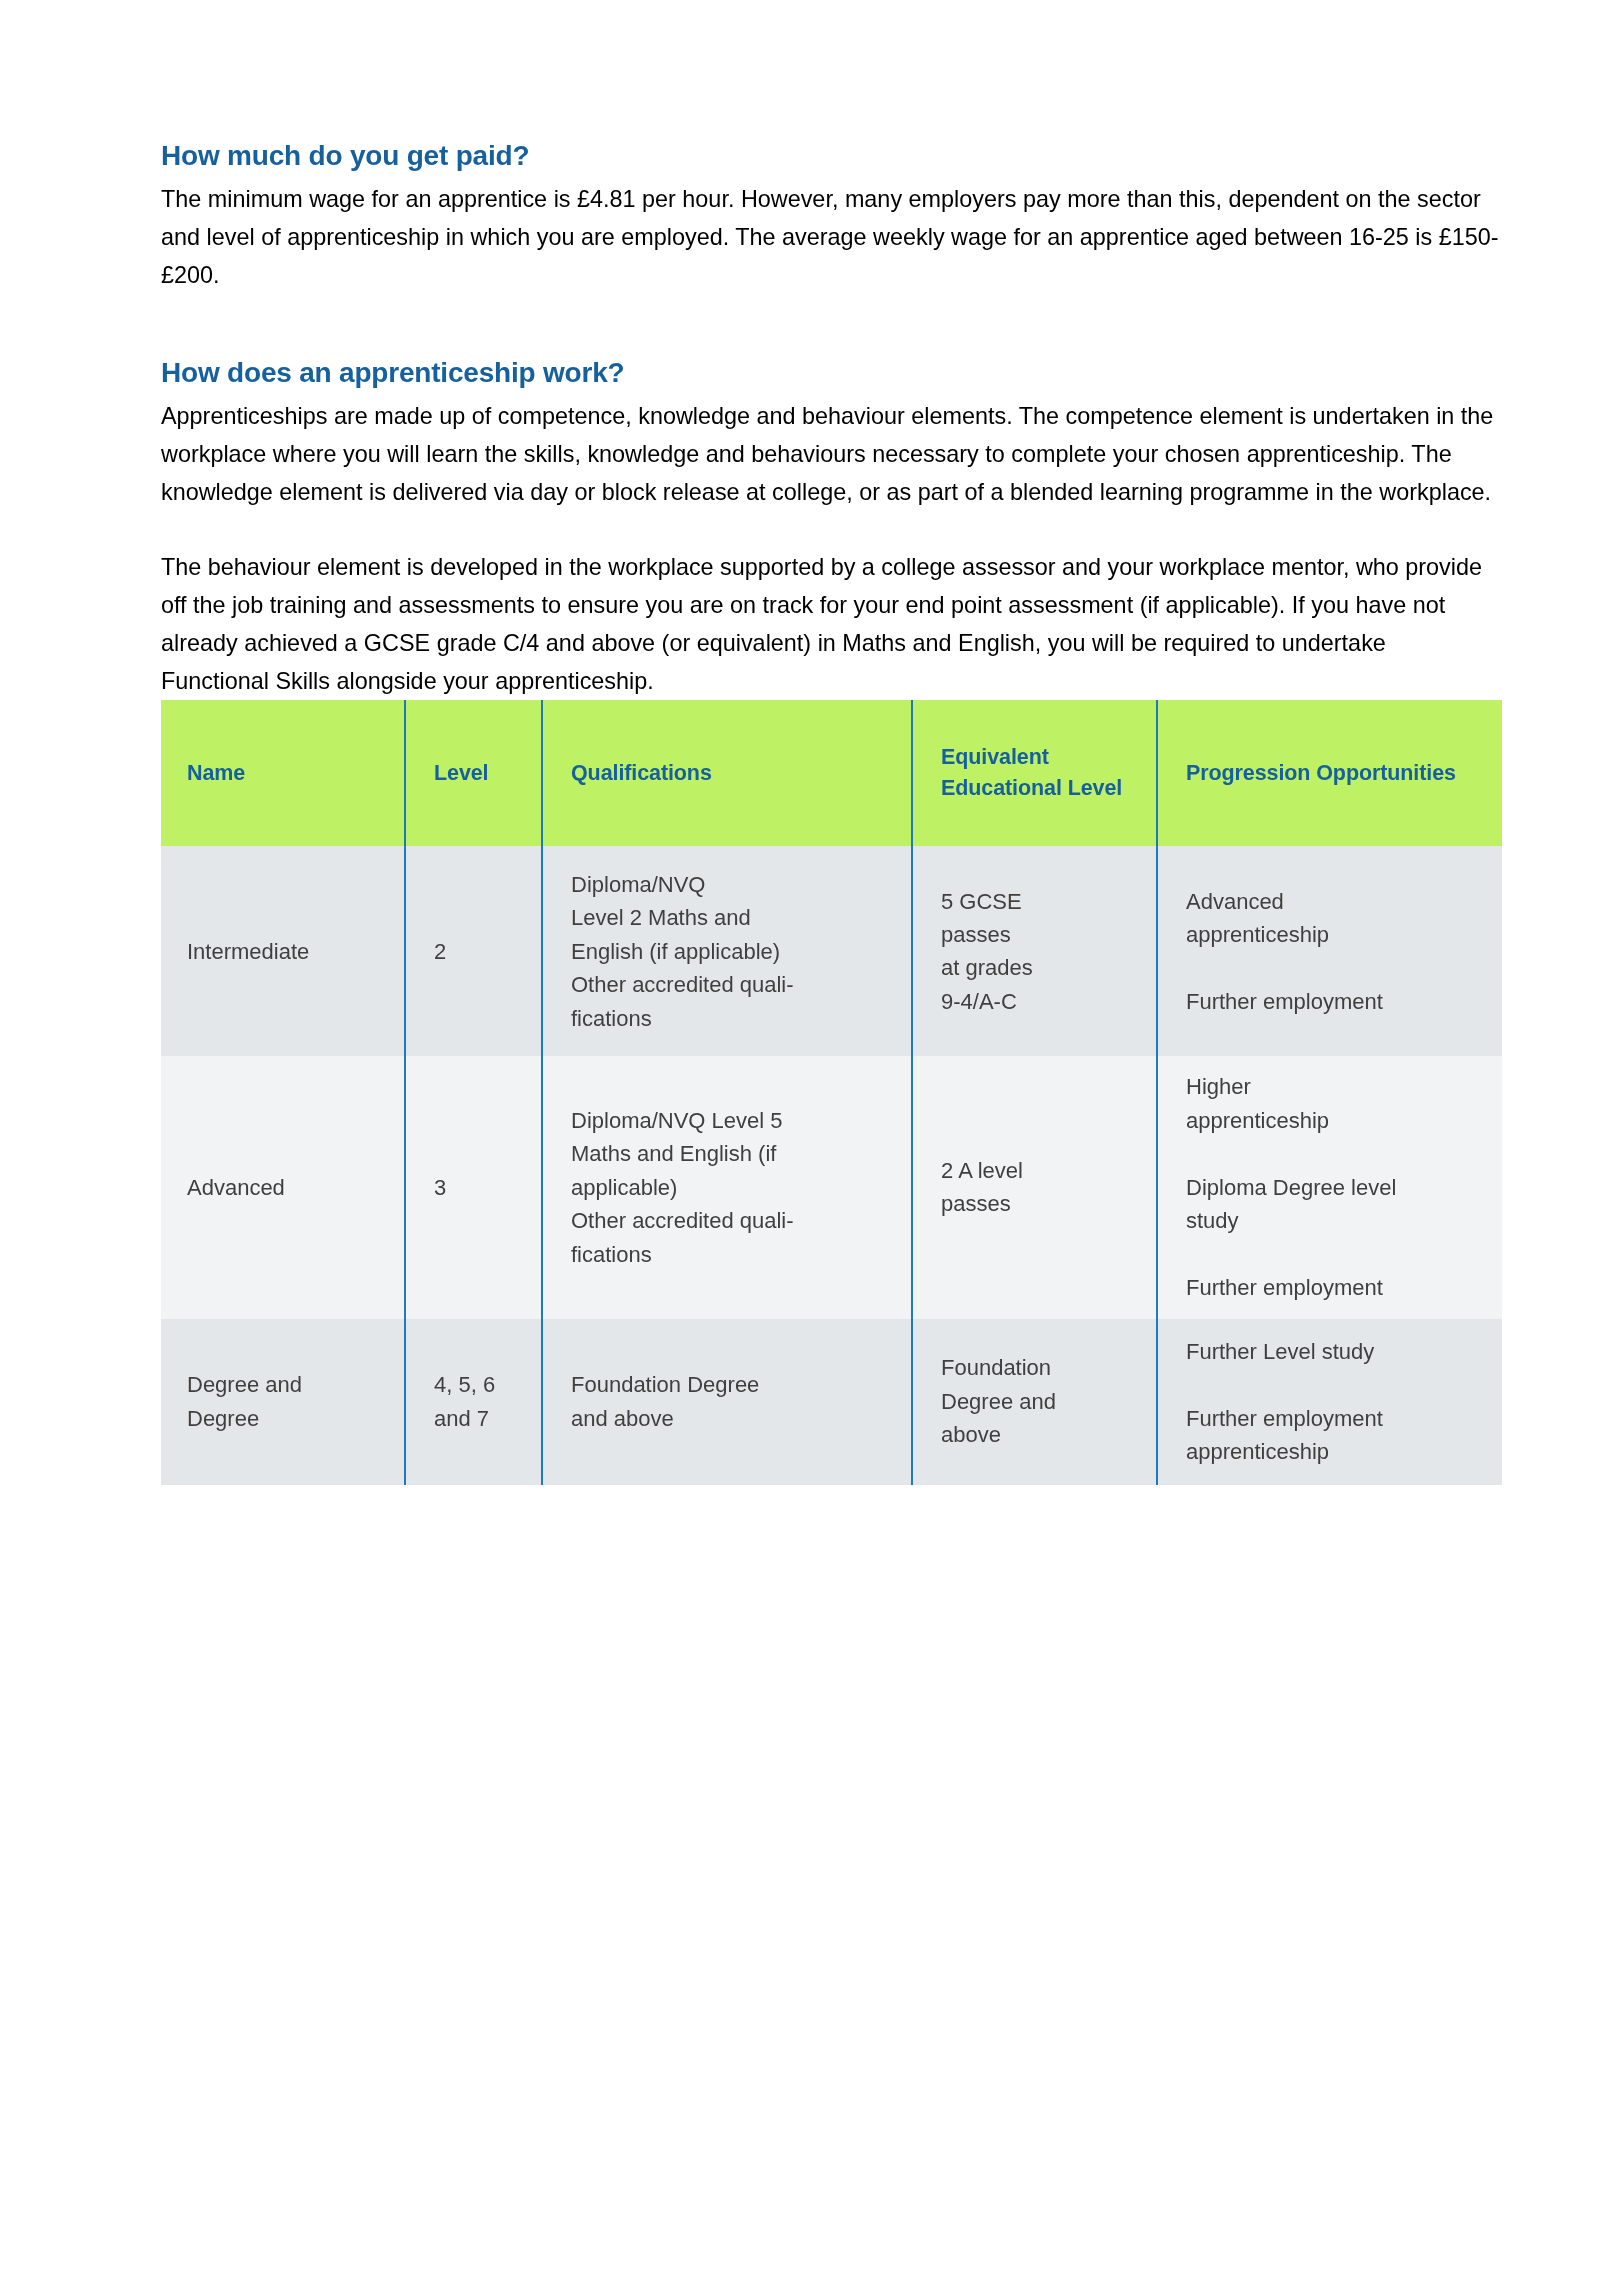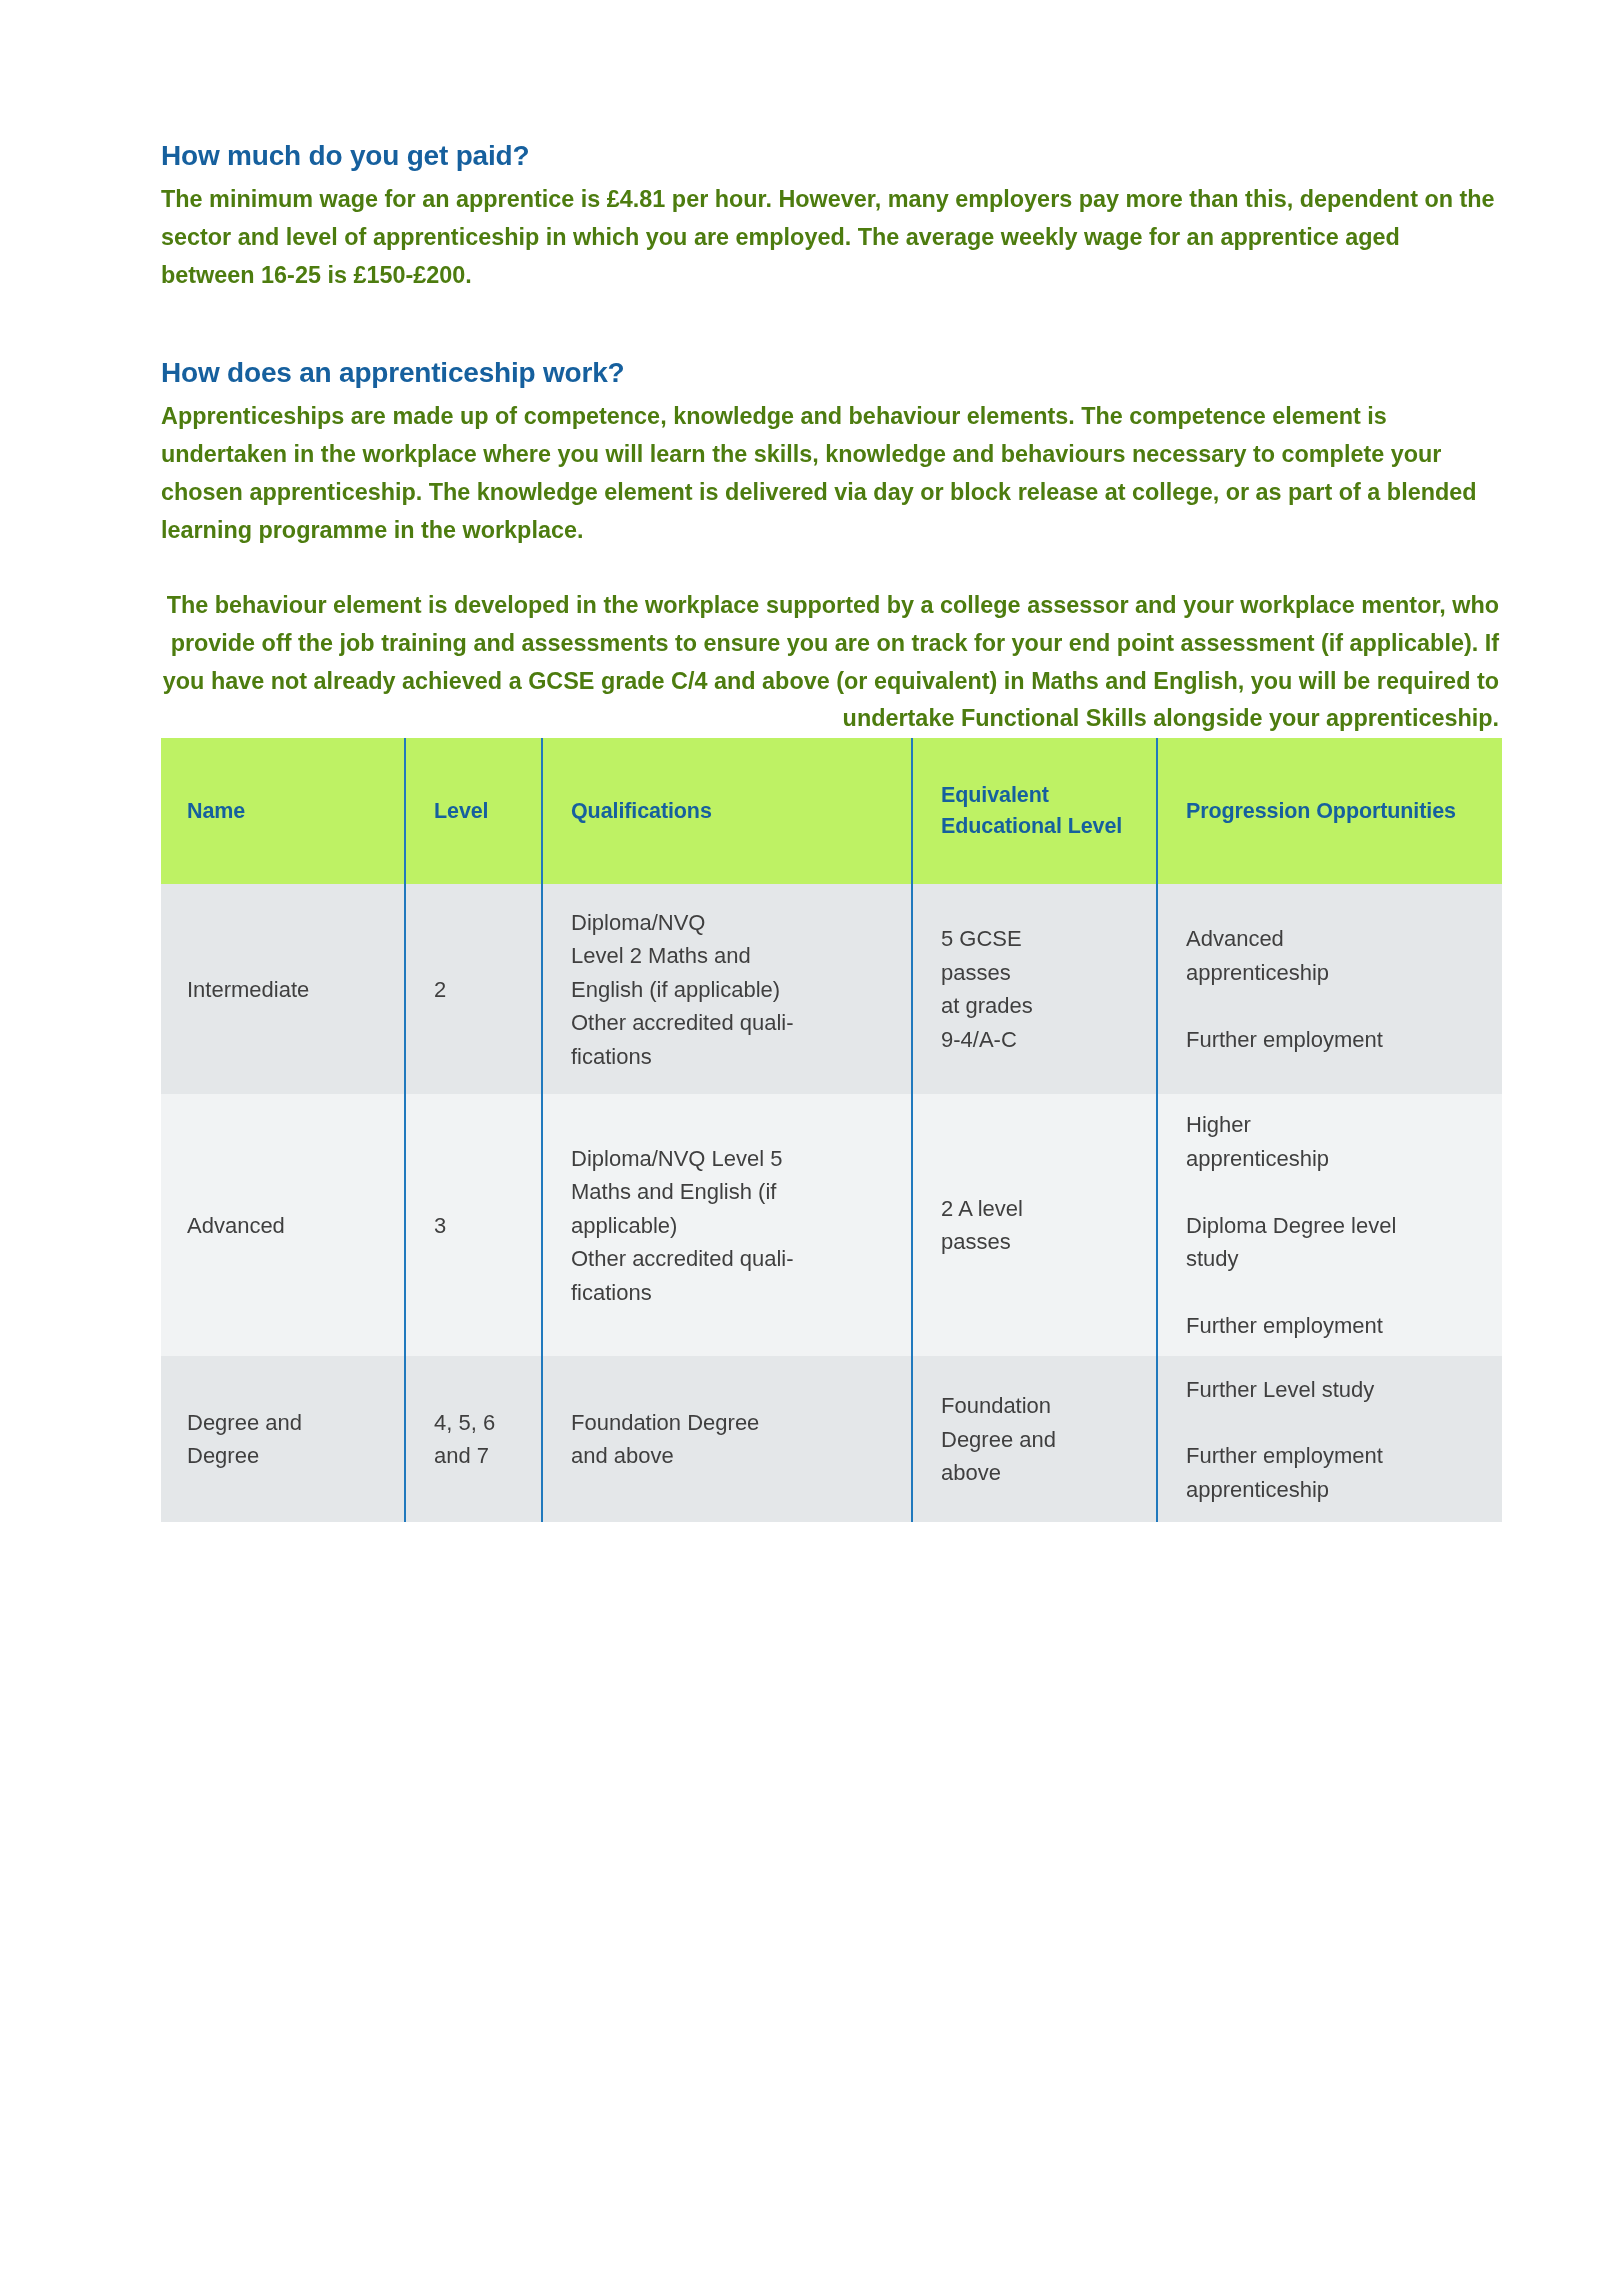--- a/index.html
+++ b/index.html
@@ -38,28 +38,27 @@
     margin-top: 61px;
   }
   .table-heading {
     margin-top: 101px;
     margin-bottom: 35px;
   }
 
   p.body-text {
     font-size: 23.4px;
     line-height: 1.62;
-    color: #4d7c0f;
+    color: #000000;
     margin: 0 0 0 0;
     max-width: 1338px;
-    font-weight: 700;
+    font-weight: 400;
   }
   p.body-text + p.body-text {
     margin-top: 37px;
-    text-align: right;
   }
 
   
   .levels-table {
     width: 1341px;
     border-collapse: collapse;
     table-layout: fixed;
     border-spacing: 0;
   }
   .levels-table col.c-name  { width: 244px; }

